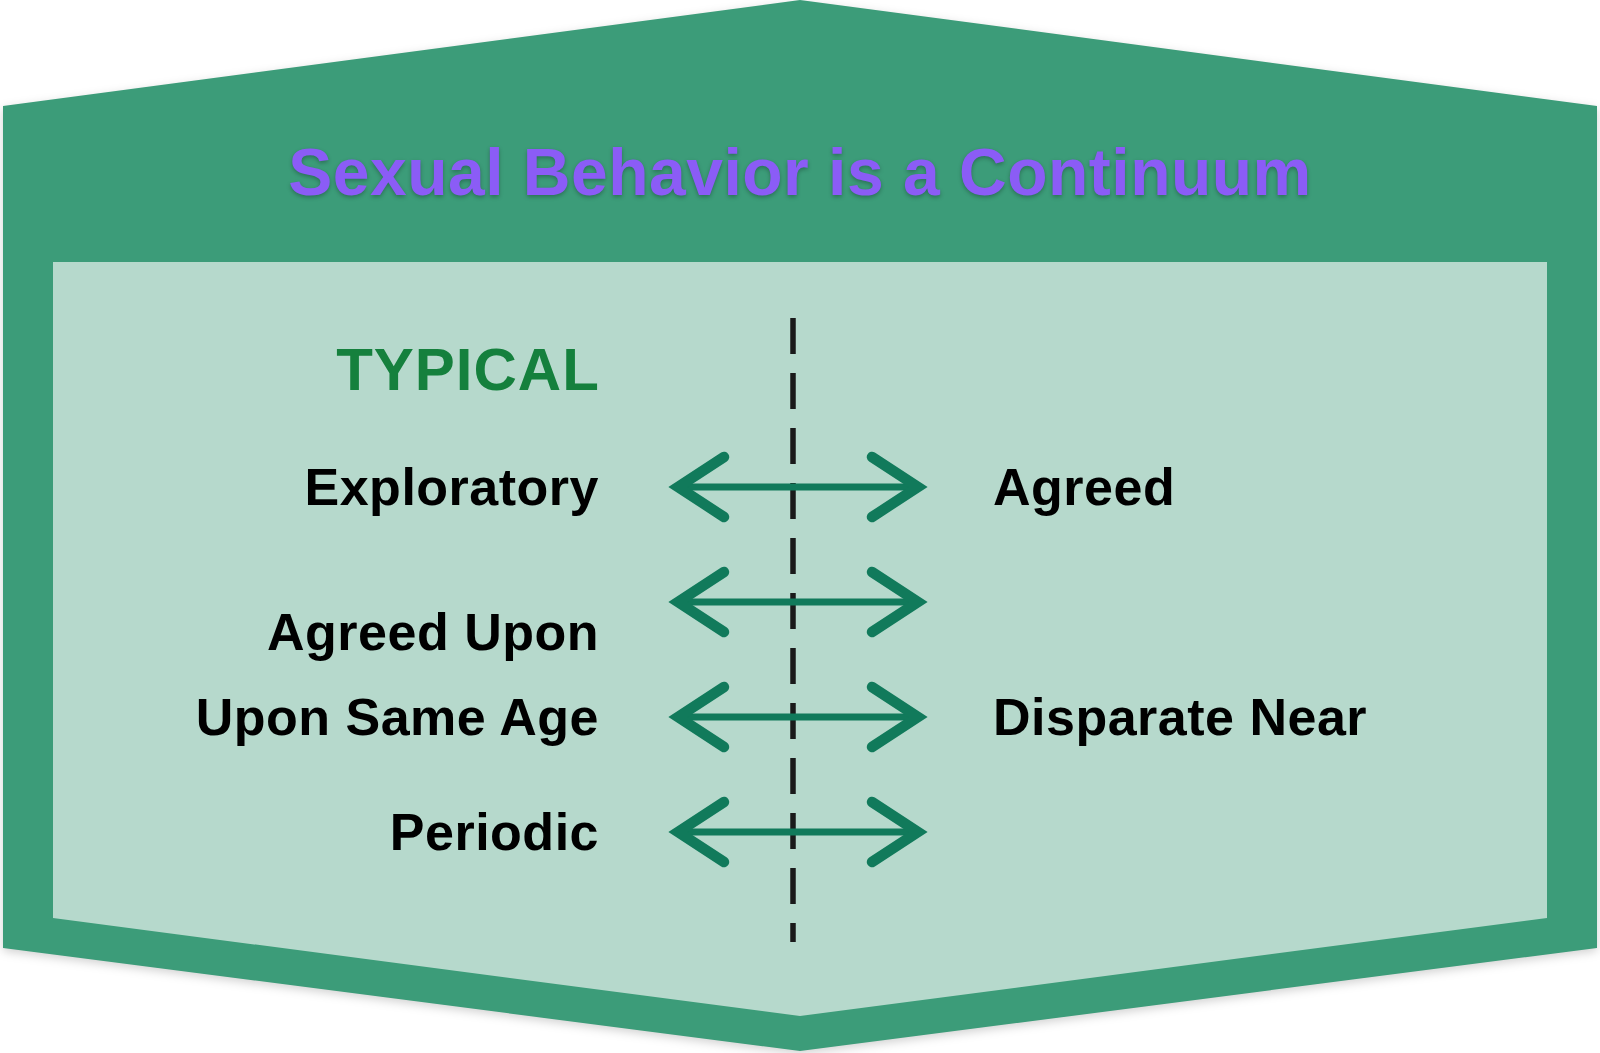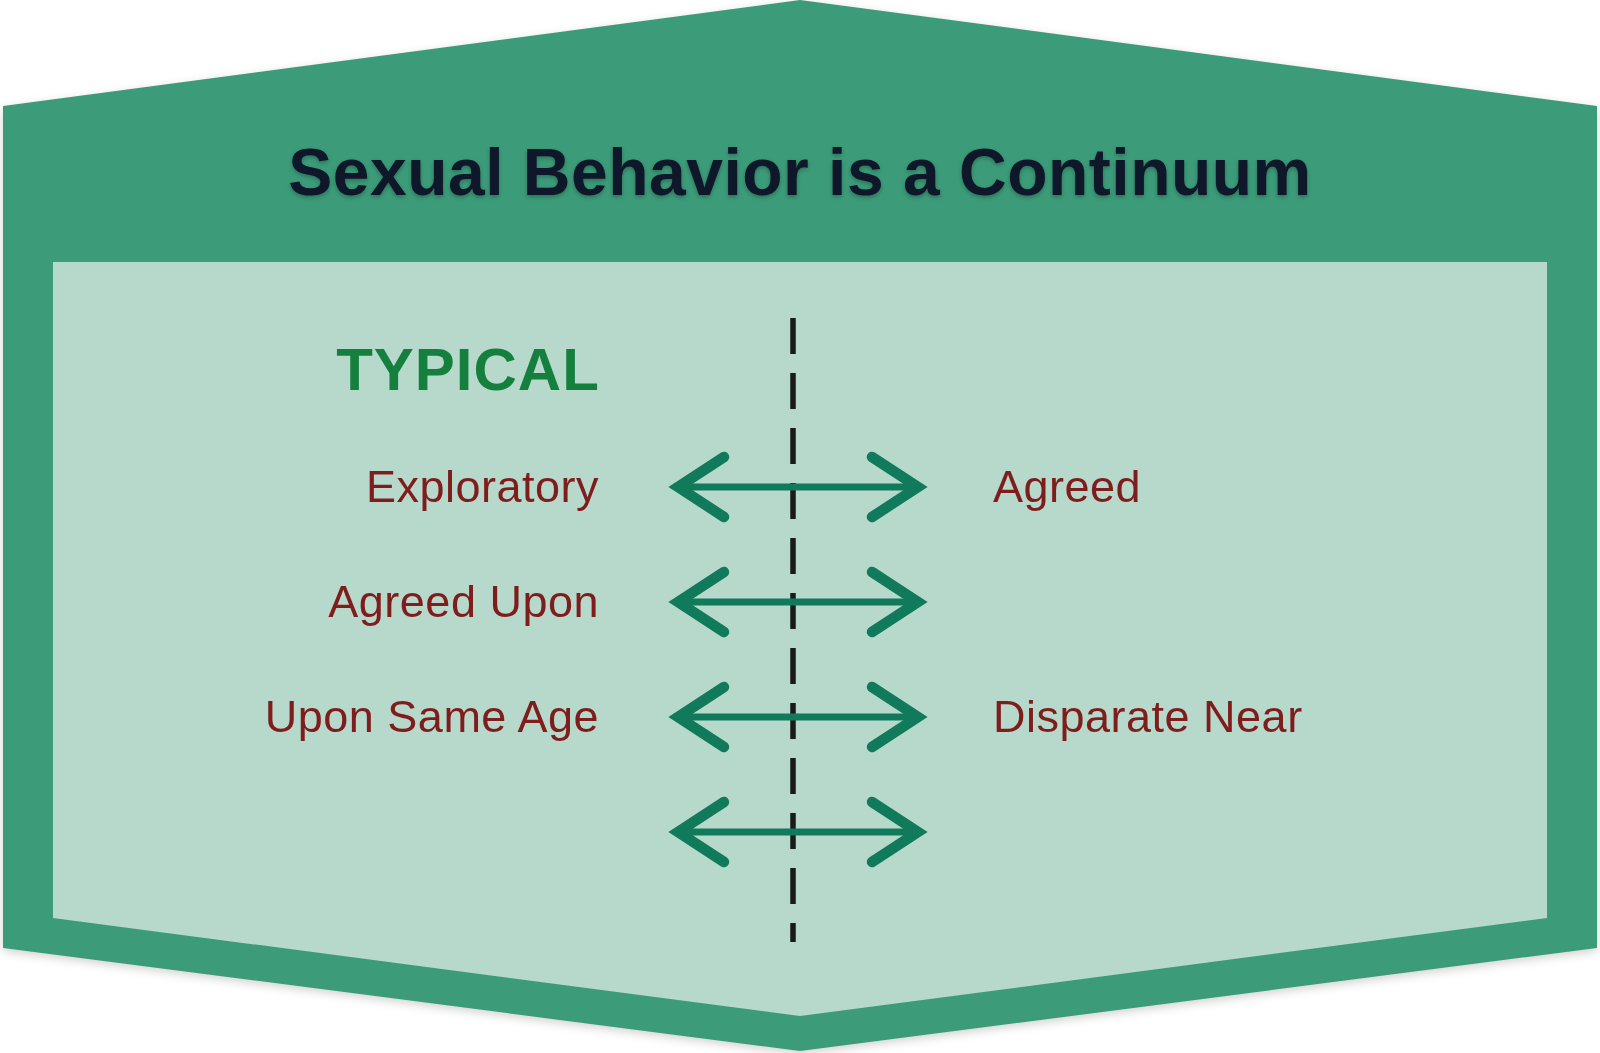--- a/index.html
+++ b/index.html
@@ -32,47 +32,47 @@
   }
   .title {
     left: 0;
     top: 130px;
     width: 1600px;
     height: 84px;
     line-height: 84px;
     text-align: center;
     font-size: 66px;
     font-weight: 700;
-    color: #0f172a;
+    color: #8b5cf6;
     text-shadow: 0 2px 4px rgba(0,0,0,0.28);
     letter-spacing: 0.5px;
   }
   .col-header {
     top: 335px;
     height: 70px;
     line-height: 70px;
     font-size: 60px;
     font-weight: 700;
     color: #15803d;
     letter-spacing: 1px;
   }
   .col-header.left  { left: 468px; transform: translateX(-50%); }
   .col-header.right { left: 992px; }
   .row-label {
     height: 70px;
     line-height: 70px;
-    font-size: 45px;
-    font-weight: 400;
-    color: #7f1d1d;
+    font-size: 52px;
+    font-weight: 700;
+    color: #000000;
     letter-spacing: 0.5px;
   }
   .row-label.left  { right: 1001px; text-align: right; }
   .row-label.right { left: 993px;  text-align: left; }
   .r0 { top: 452px; }
-  .r1 { top: 567px; }
+  .r1 { top: 597px; }
   .r2 { top: 682px; }
   .r3 { top: 797px; }
 </style>
 </head>
 <body>
 
 <div class="stage">
 
   <svg width="1600" height="1053" viewBox="0 0 1600 1053">
 
@@ -112,14 +112,15 @@
   <div class="txt col-header left">TYPICAL</div>
 
   <div class="txt row-label left r0">Exploratory</div>
   <div class="txt row-label right r0">Agreed</div>
 
   <div class="txt row-label left r1">Agreed Upon</div>
 
   <div class="txt row-label left r2">Upon Same Age</div>
   <div class="txt row-label right r2">Disparate Near</div>
 
+  <div class="txt row-label left r3">Periodic</div>
 
 </div>
 
 </body></html>

